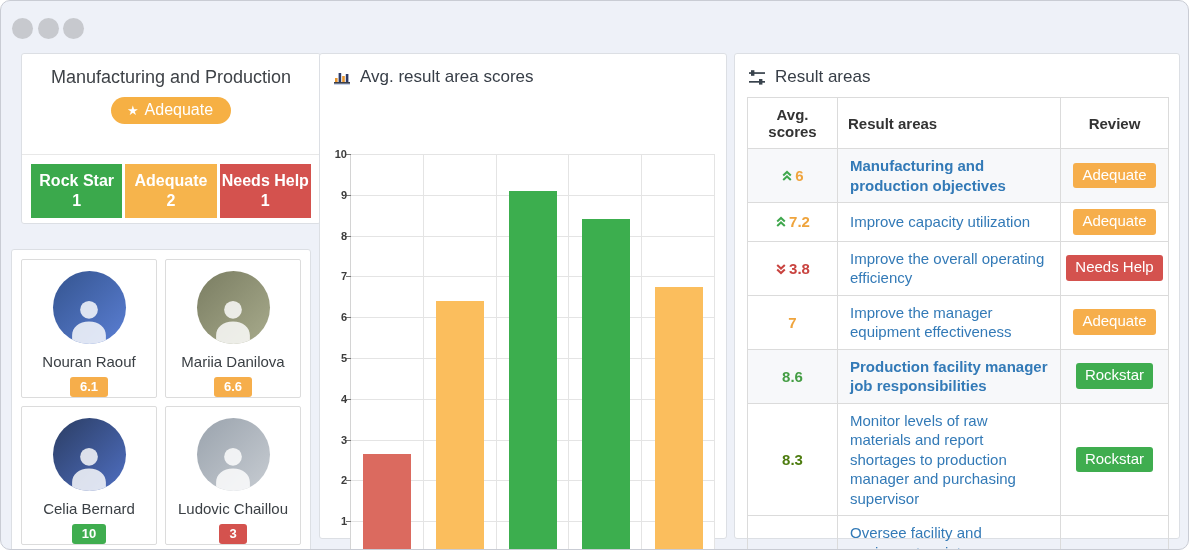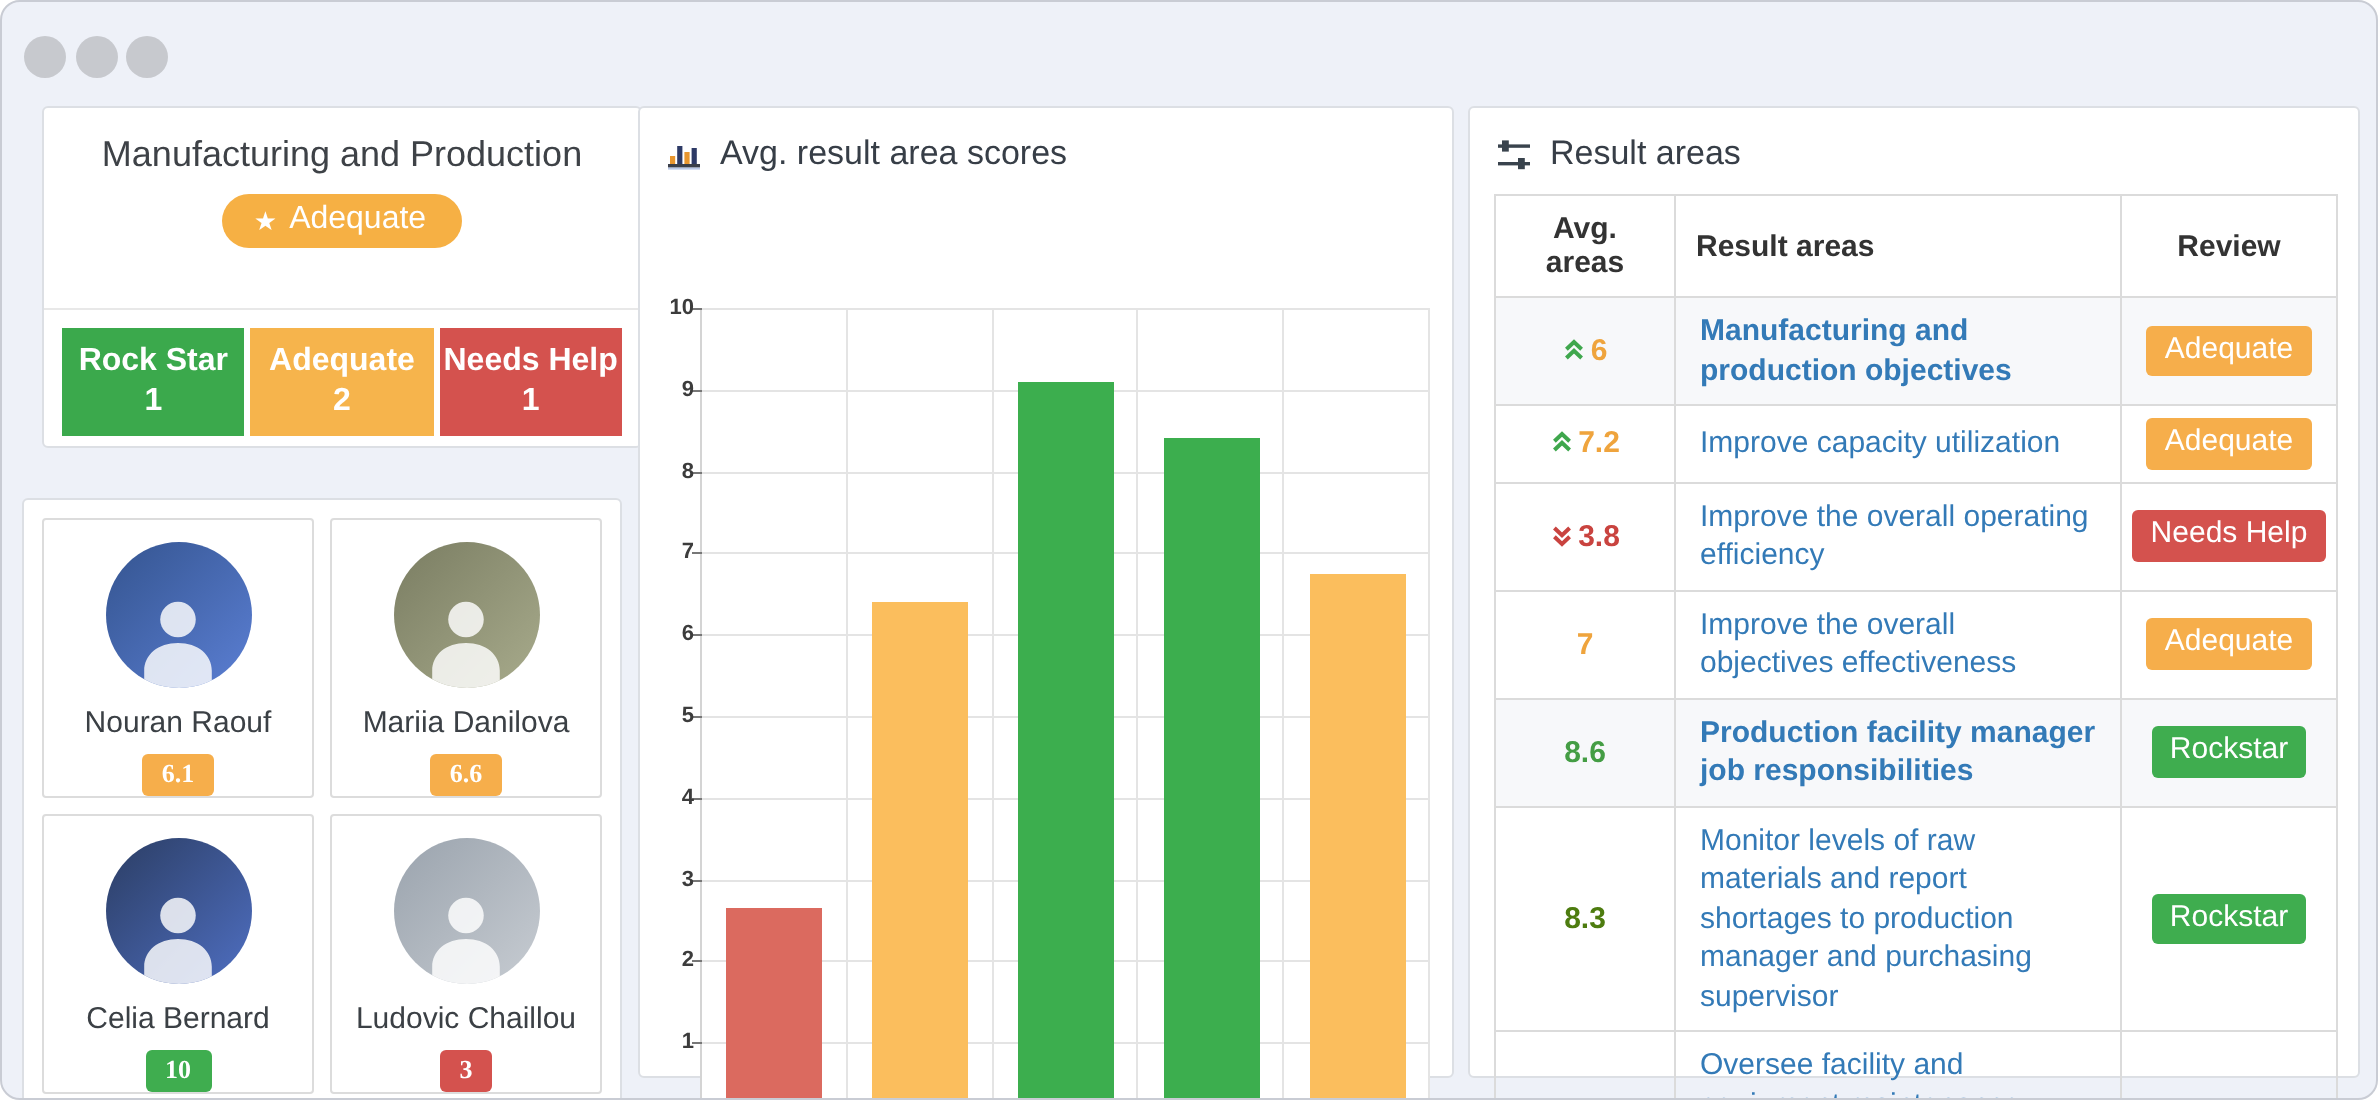--- a/index.html
+++ b/index.html
@@ -65,21 +65,21 @@
     background:#fff; cursor:pointer;
   }
   .avatar {
     width:73px; height:73px; border-radius:50%;
     display:flex; align-items:flex-end; justify-content:center;
     overflow:hidden;
   }
   .member-name { margin-top:9px; font-size:15px; color:#3b4045; }
   .member-badge {
     margin-top:7px; color:#fff; font-weight:bold; font-size:13px;
-    padding:2px 10px 3px; border-radius:3px;font-family:Liberation Serif, serif;
+    padding:2px 10px 3px; border-radius:3px;
   }
   
   #chart-card { left:318px; top:52px; width:408px; height:486px; }
   .panel-title {
     display:flex; align-items:center; gap:8px;
     padding:13px 14px 0 14px;
     font-size:17px; color:#373e47;
   }
   .chart-wrap { position:absolute; left:10px; top:100px; width:390px; height:440px; }
   .plot {
@@ -273,21 +273,21 @@
       <span>Result areas</span>
     </div>
     <table class="result-table">
       <colgroup>
           <col style="width:90px">
           <col style="width:223px">
           <col style="width:108px">
         </colgroup>
       <thead>
         <tr>
-          <th class="c">Avg. areas</th>
+          <th class="c">Avg. scores</th>
           <th>Result areas</th>
           <th class="c">Review</th>
         </tr>
       </thead>
       <tbody>
           <tr class="category">
             <td class="score-cell"><svg class="trend-svg" width="12" height="12" viewBox="0 0 12 12" fill="none" stroke="#3fa74d" stroke-width="2">
                 <path d="M2.2 5.6 L6 2 L9.8 5.6"></path>
                 <path d="M2.2 10 L6 6.4 L9.8 10"></path>
               </svg><span style="color: rgb(239, 164, 61);">6</span></td>
@@ -305,21 +305,21 @@
           <tr>
             <td class="score-cell"><svg class="trend-svg" width="12" height="12" viewBox="0 0 12 12" fill="none" stroke="#c9433f" stroke-width="2">
                 <path d="M2.2 2 L6 5.6 L9.8 2"></path>
                 <path d="M2.2 6.4 L6 10 L9.8 6.4"></path>
               </svg><span style="color: rgb(201, 67, 63);">3.8</span></td>
             <td class="area-cell"><span class="area-link">Improve the overall operating efficiency</span></td>
             <td class="review-cell"><span class="review-badge" style="background: rgb(212, 82, 78);">Needs Help</span></td>
           </tr>
           <tr>
             <td class="score-cell"><span style="color: rgb(239, 164, 61);">7</span></td>
-            <td class="area-cell"><span class="area-link">Improve the overall objectives effectiveness</span></td>
+            <td class="area-cell"><span class="area-link">Improve the manager equipment effectiveness</span></td>
             <td class="review-cell"><span class="review-badge" style="background: rgb(246, 174, 75);">Adequate</span></td>
           </tr>
           <tr class="category">
             <td class="score-cell"><span style="color: rgb(68, 157, 68);">8.6</span></td>
             <td class="area-cell"><span class="area-link">Production facility manager job responsibilities</span></td>
             <td class="review-cell"><span class="review-badge" style="background: rgb(63, 173, 79);">Rockstar</span></td>
           </tr>
           <tr>
             <td class="score-cell"><span style="color: #4d7c0f;">8.3</span></td>
             <td class="area-cell"><span class="area-link">Monitor levels of raw materials and report shortages to production manager and purchasing supervisor</span></td>

